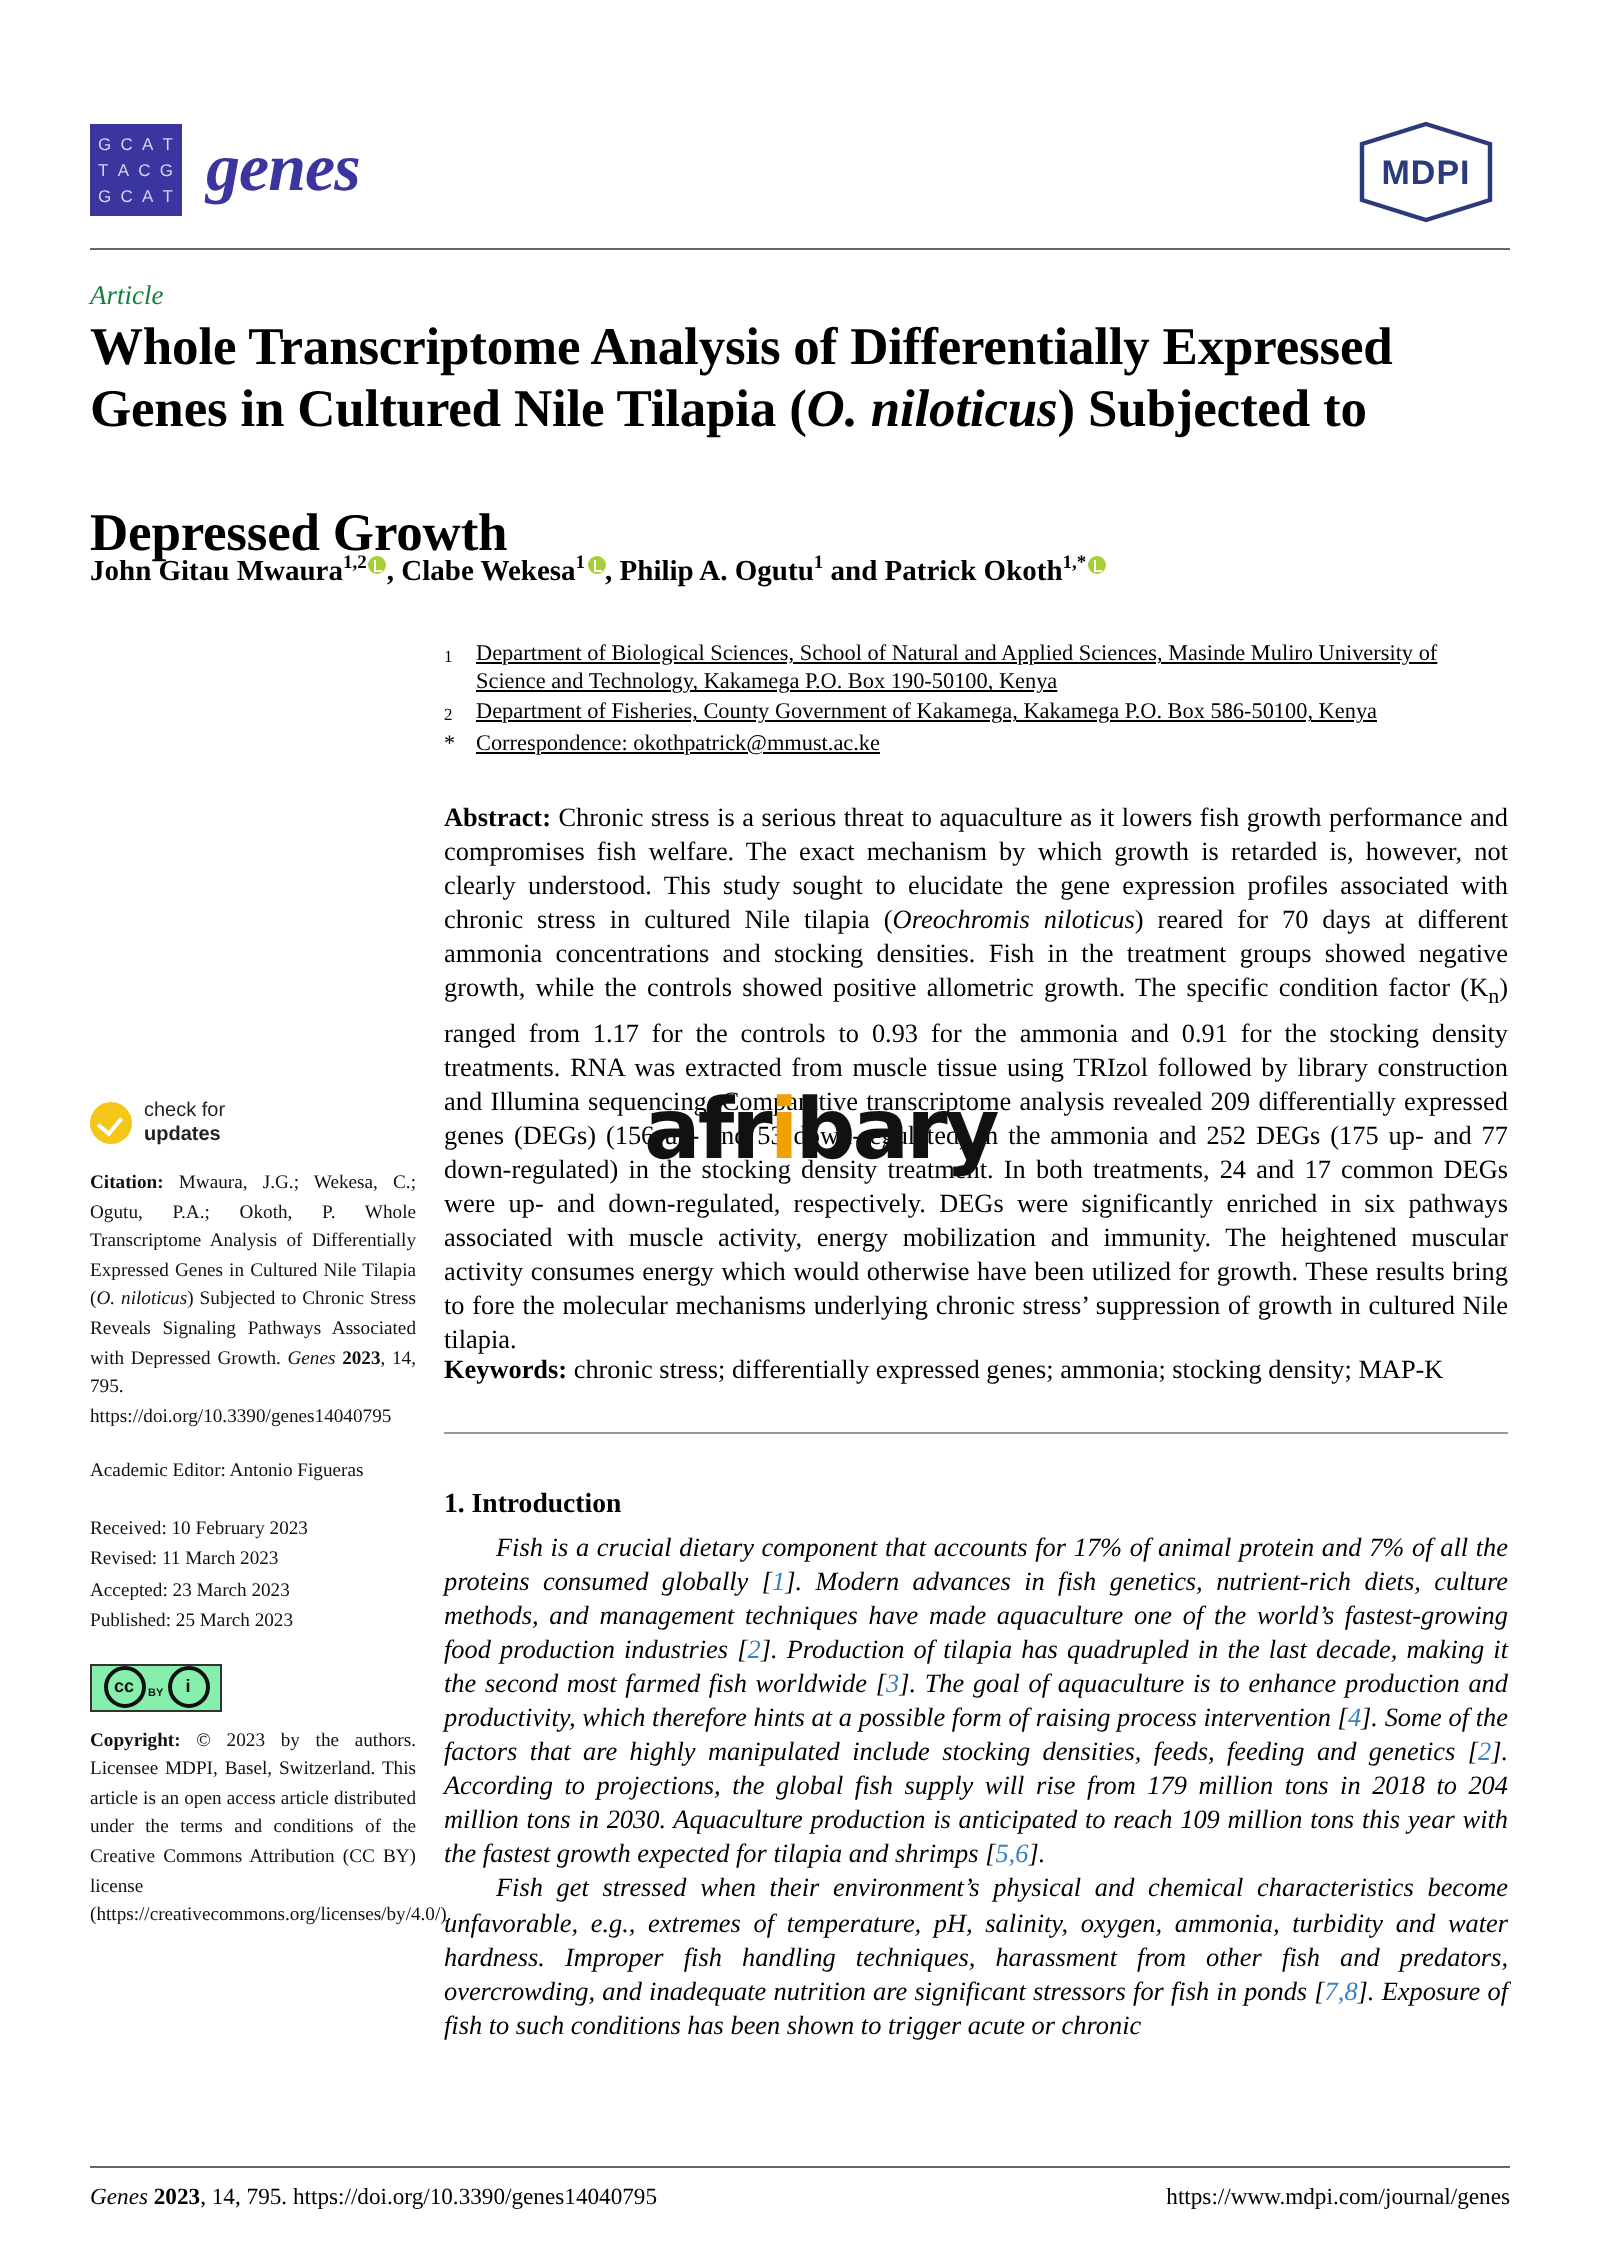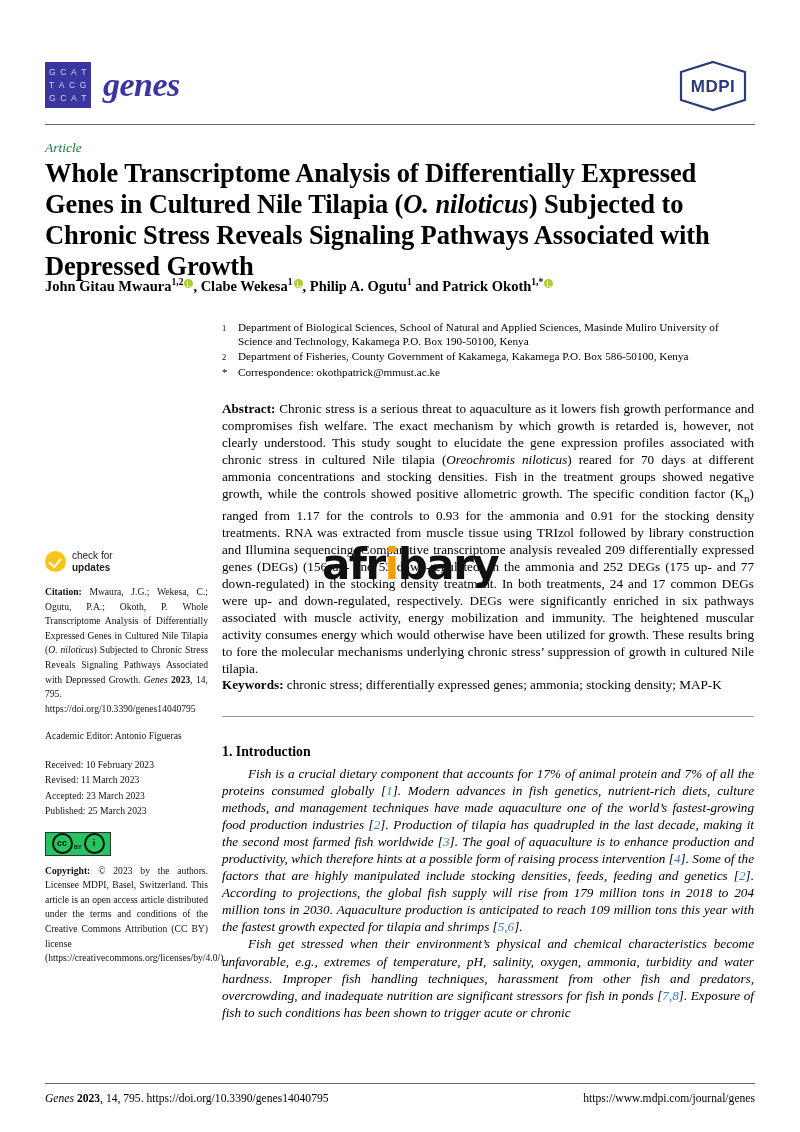--- a/index.html
+++ b/index.html
@@ -141,21 +141,21 @@
   }
   .aff-row { display: flex; margin-bottom: 0.5px; }
   .aff-mark {
     width: 16px;
     flex: 0 0 16px;
     font-size: 8.5px;
     vertical-align: super;
     padding-top: 1px;
   }
   .aff-mark.star { font-size: 11px; padding-top: 0; }
-  .aff-text { flex: 1; }
+  .aff-text { flex: 1; text-decoration: underline; }
 
   
   .abstract {
     position: absolute;
     left: 222px;
     top: 400px;
     width: 532px;
     font-size: 13.2px;
     line-height: 17.05px;
     text-align: justify;
@@ -243,21 +243,21 @@
     color: #222;
   }
   .cfu-text .b2 { font-weight: bold; }
   .side-block { margin-bottom: 13px; text-align: justify; }
   .side-block b { font-weight: bold; }
   .side-block i { font-style: italic; }
   .dates div { line-height: 15.4px; }
   .cc-badge {
     width: 66px;
     height: 24px;
-    background: #22c55e;
+    background: #86efac;
     border: 1px solid #333;
     box-sizing: border-box;
     display: flex;
     align-items: center;
     justify-content: space-around;
     position: relative;
     margin-bottom: 8px;
   }
   .cc-circ {
     width: 17px;
@@ -354,21 +354,21 @@
       <text x="42" y="34" text-anchor="middle" font-family="Liberation Sans, sans-serif" font-size="17" font-weight="bold" fill="#2b3a7a" letter-spacing="0.5">MDPI</text>
     </svg>
   </div>
   <div class="header-rule"></div>
 
   <div class="article-type">Article</div>
 
   <div class="title">
     <span>Whole Transcriptome Analysis of Differentially Expressed</span><br>
     <span>Genes in Cultured Nile Tilapia (</span><em>O. niloticus</em><span>) Subjected to</span><br>
-    <span>Chronic Stress Reveals Signaling Pathways Associated with</span><br>
+    <br>
     <span>Depressed Growth</span>
   </div>
 
   <div class="authors">
     <span><span>John Gitau Mwaura</span><span class="sup">1,2</span><span class="orcid"></span></span><span>, </span><span><span>Clabe Wekesa</span><span class="sup">1</span><span class="orcid"></span></span><span>, </span><span><span>Philip A. Ogutu</span><span class="sup">1</span></span><span> and </span><span><span>Patrick Okoth</span><span class="sup">1,*</span><span class="orcid"></span></span>
   </div>
 
   <div class="affiliations">
     <div class="aff-row">
       <div class="aff-mark">1</div>

